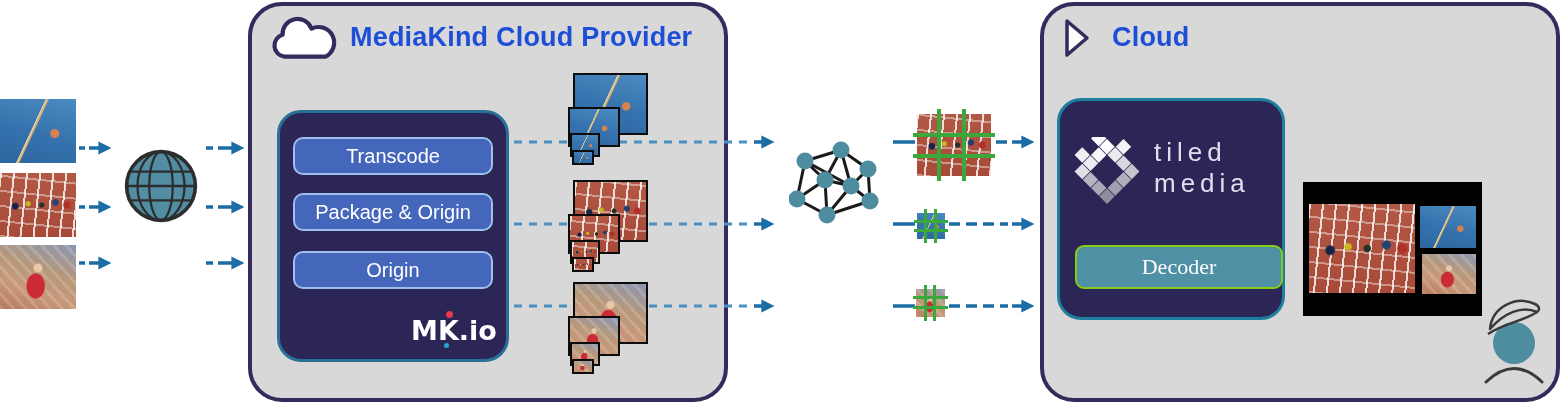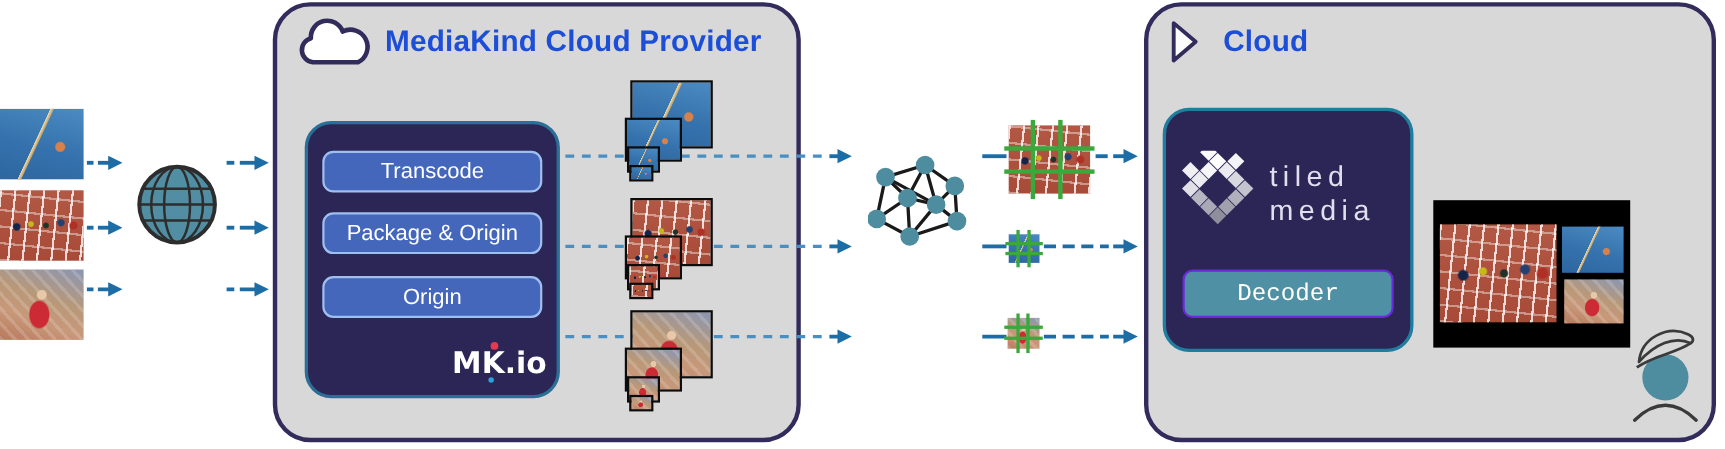--- a/index.html
+++ b/index.html
@@ -15,34 +15,34 @@
   .panel-title{position:absolute;color:#1d4ed8;font-size:27px;font-weight:600;letter-spacing:.2px;white-space:nowrap;}
 
   .navy{position:absolute;background:#2c2656;border:3px solid #2a6f96;border-radius:24px;}
   #mk-navy{left:25px;top:104px;width:232px;height:252px;text-align:right;}
   #player-navy{left:13px;top:92px;width:228px;height:222px;border-color:#1f7e9e;}
 
   
   .svc{position:absolute;left:13px;width:200px;height:38px;background:#4567bb;border:2px solid #9fc0ee;
        border-radius:10px;color:#ffffff;font-size:20px;display:flex;align-items:center;justify-content:center;
        font-family:"Liberation Sans",sans-serif;cursor:default;}
-  .decoder{position:absolute;left:15px;top:144px;width:192px;height:44px;background:#4f90a4;border:2px solid #6d28d9;
+  .decoder{position:absolute;left:15px;top:144px;width:208px;height:44px;background:#4f90a4;border:2px solid #84cc16;
        border-radius:9px;color:#ffffff;font-size:22px;display:flex;align-items:center;justify-content:center;
-       font-family:Liberation Mono, monospace;cursor:default;}
+       font-family:Liberation Serif, serif;cursor:default;}
 
   
   .mklogo{position:absolute;left:131px;top:202px;color:#fff;font-weight:800;font-size:27px;
           font-family:"DejaVu Sans","Liberation Sans",sans-serif;display:flex;align-items:baseline;}
   .mk-k{position:relative;}
   .mk-dot{position:absolute;border-radius:50%;}
   .mk-dot.red{width:7px;height:7px;background:#e8384f;top:-4px;left:8px;}
   .mk-dot.blue{width:5px;height:5px;background:#2ba3d8;bottom:-2px;left:6px;}
 
   
-  .brand{position:absolute;left:12px;top:36px;display:flex;align-items:flex-end;}
+  .brand{position:absolute;left:12px;top:36px;display:flex;align-items:flex-start;}
   .brand-text{margin-left:12px;color:#e2deee;font-size:26px;letter-spacing:5px;line-height:1.2;font-weight:400;}
 
   
   .ph{background-color:#888;}
   .ph-sky{background:
     linear-gradient(115deg, transparent 43%, #ead9b0 43.5%, #c7a468 46%, transparent 46.8%),
     radial-gradient(circle at 72% 54%, #d8814b 0 6%, transparent 8%),
     linear-gradient(195deg,#4b8ac2 0%,#3572ad 55%,#2d66a0 100%);}
   .ph-track{background:
     radial-gradient(circle at 20% 52%, #15254a 0 4%, transparent 6%),

